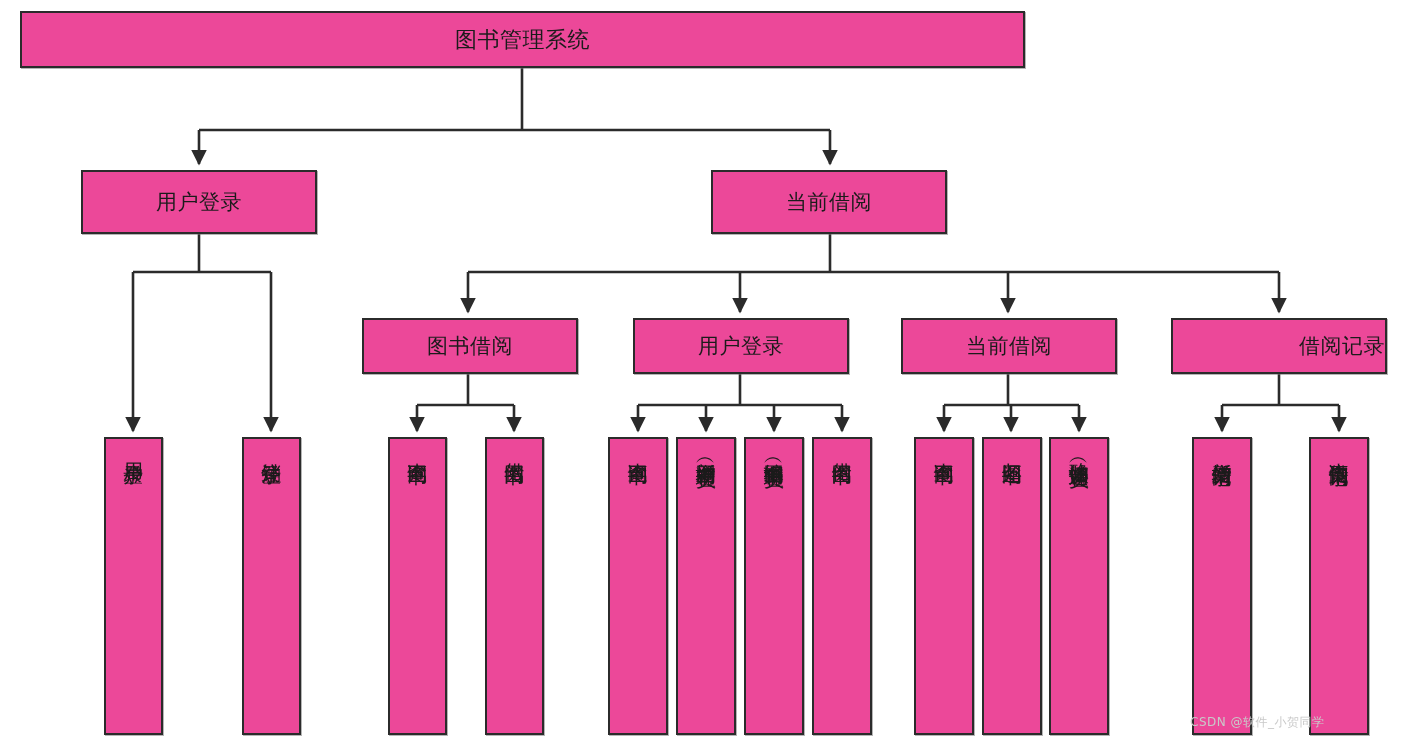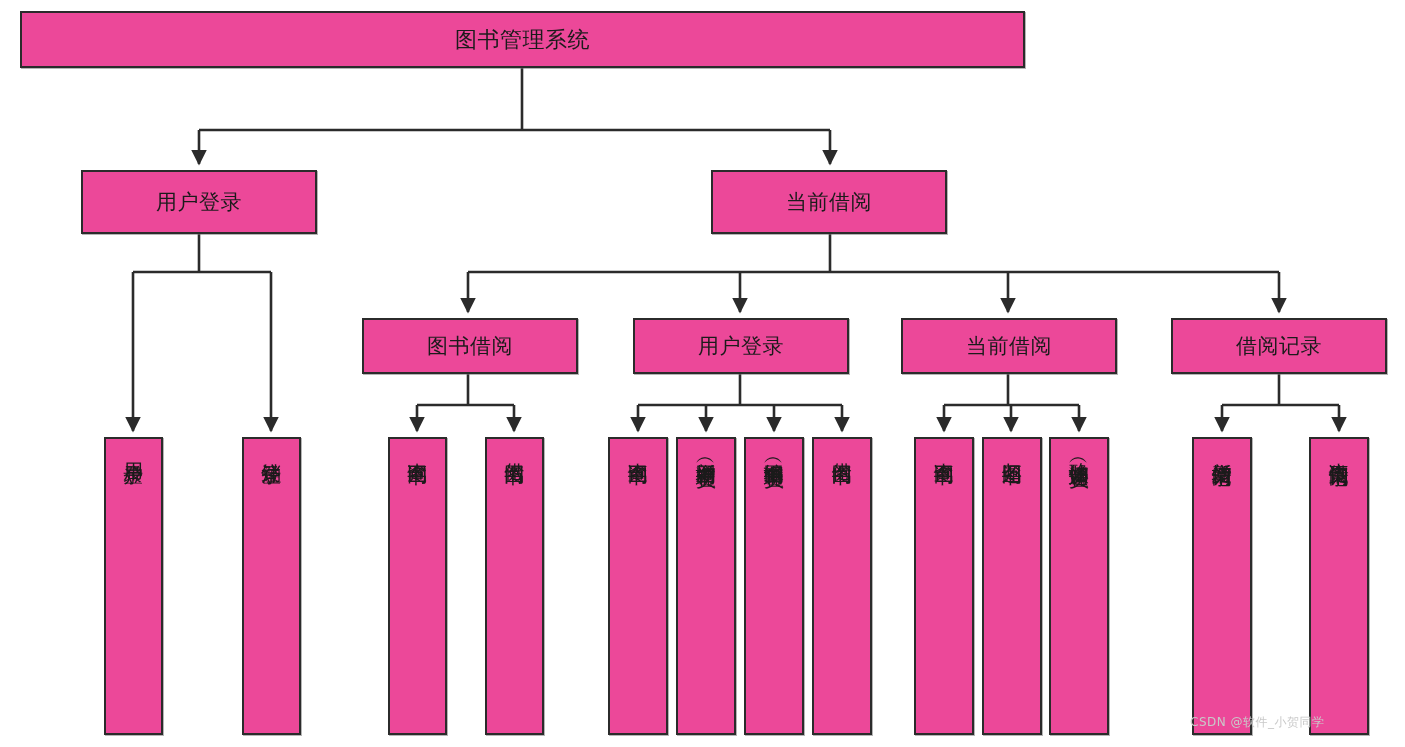--- a/index.html
+++ b/index.html
@@ -142,21 +142,21 @@
 
   <div class="node horiz" style="left:362px; top:318px; width:216px; height:56px;">
     <span class="node-label">图书借阅</span>
   </div>
   <div class="node horiz" style="left:633px; top:318px; width:216px; height:56px;">
     <span class="node-label">用户登录</span>
   </div>
   <div class="node horiz" style="left:901px; top:318px; width:216px; height:56px;">
     <span class="node-label">当前借阅</span>
   </div>
-  <div class="node horiz" style="left:1171px; top:318px; width:216px; height:56px;">
+  <div class="node horiz" style="left:1171px; top:318px; width:216px; height:56px;justify-content:flex-end;">
     <span class="node-label">借阅记录</span>
   </div>
 
   <div class="node vert" style="left:104px; top:437px; width:59px; height:298px;">
     <span class="node-label">用户登录</span>
   </div>
   <div class="node vert" style="left:242px; top:437px; width:59px; height:298px;">
     <span class="node-label">注销登录</span>
   </div>
 

